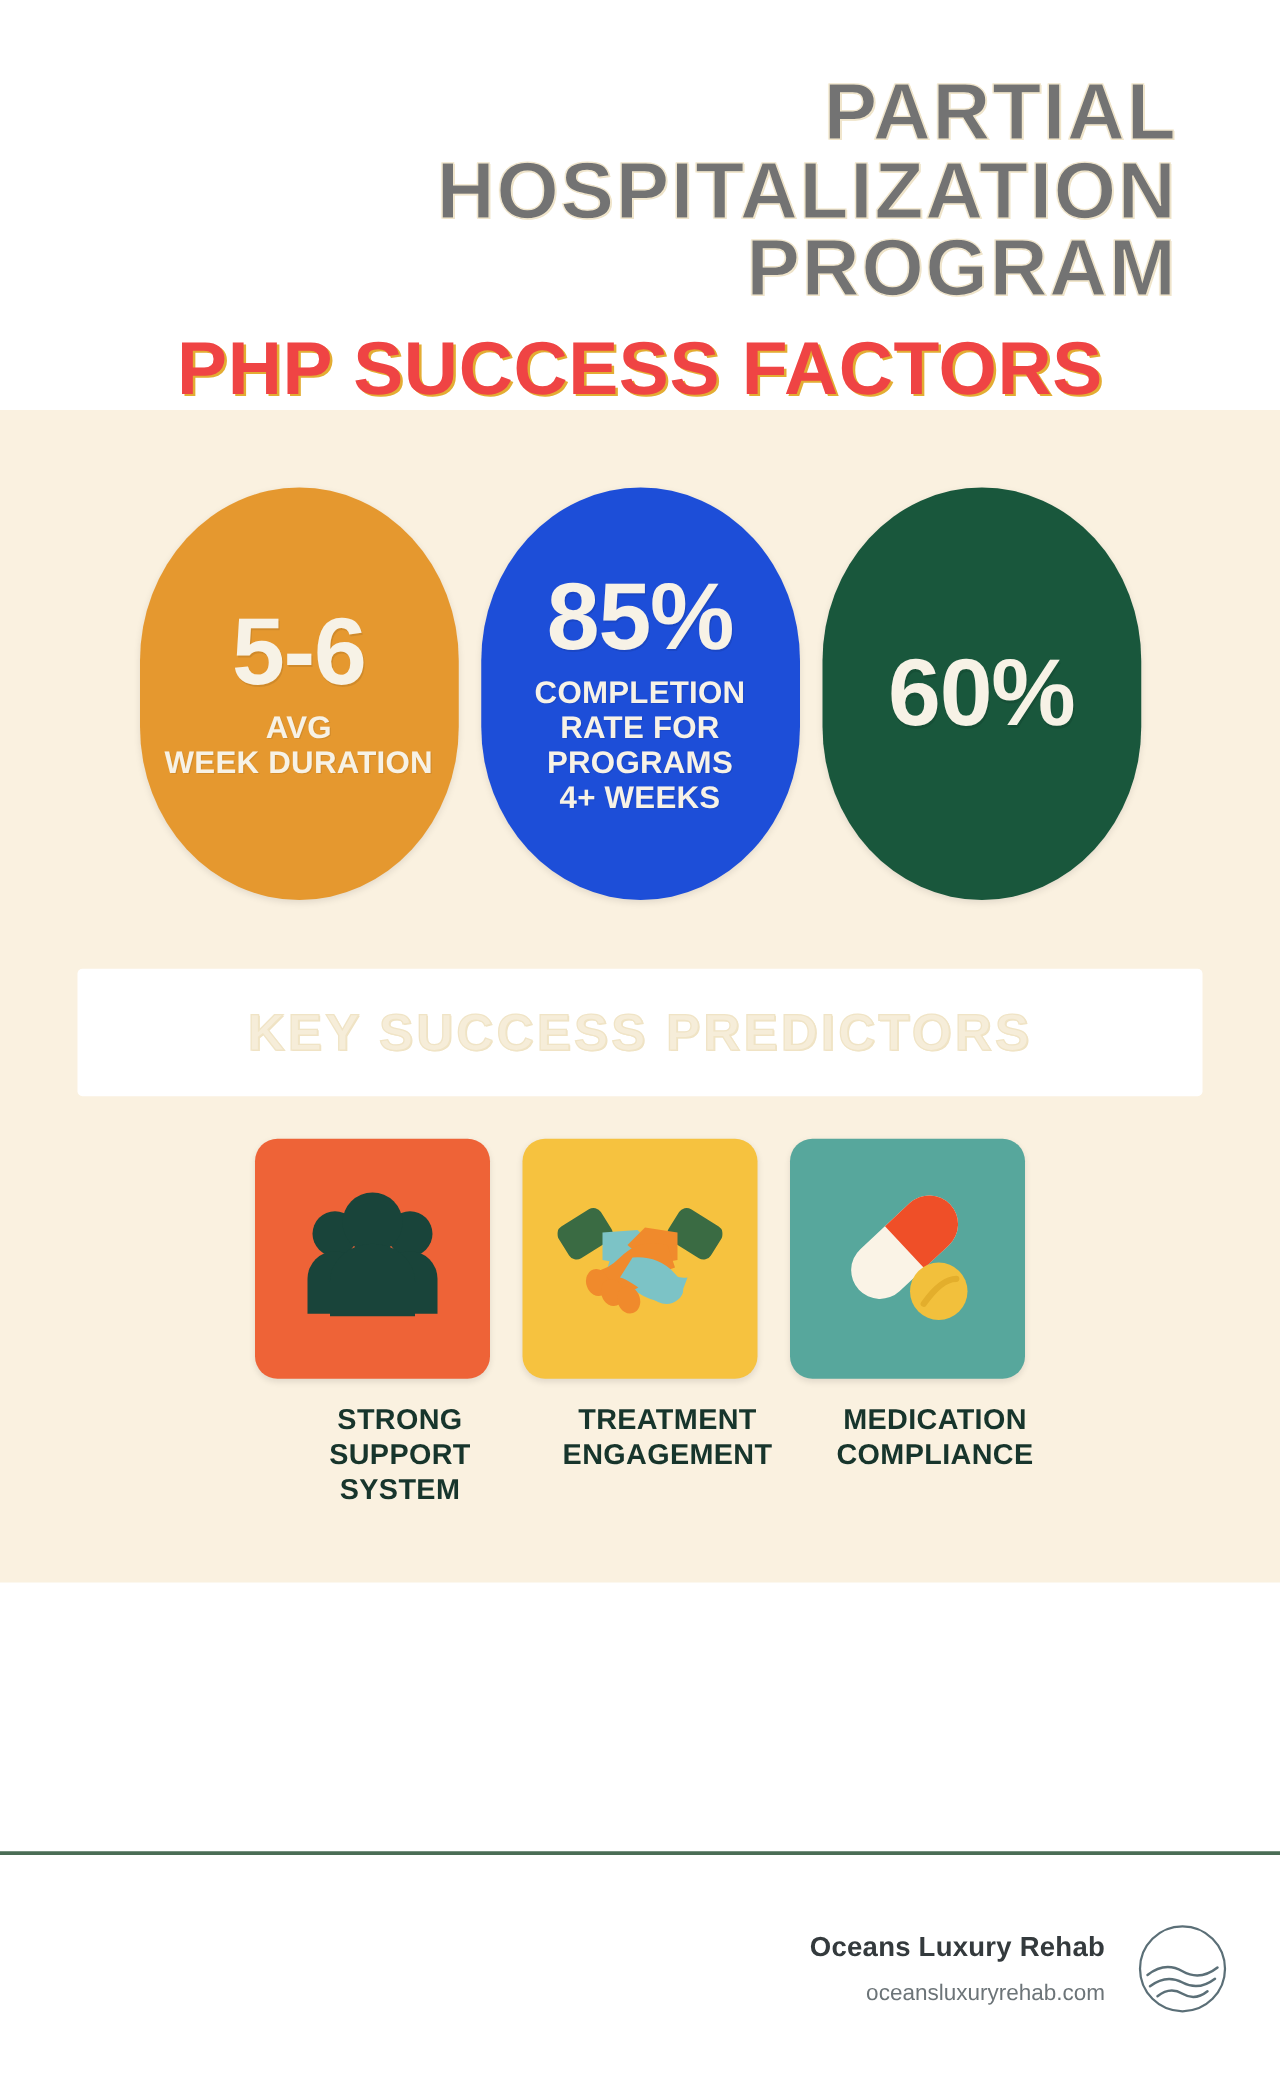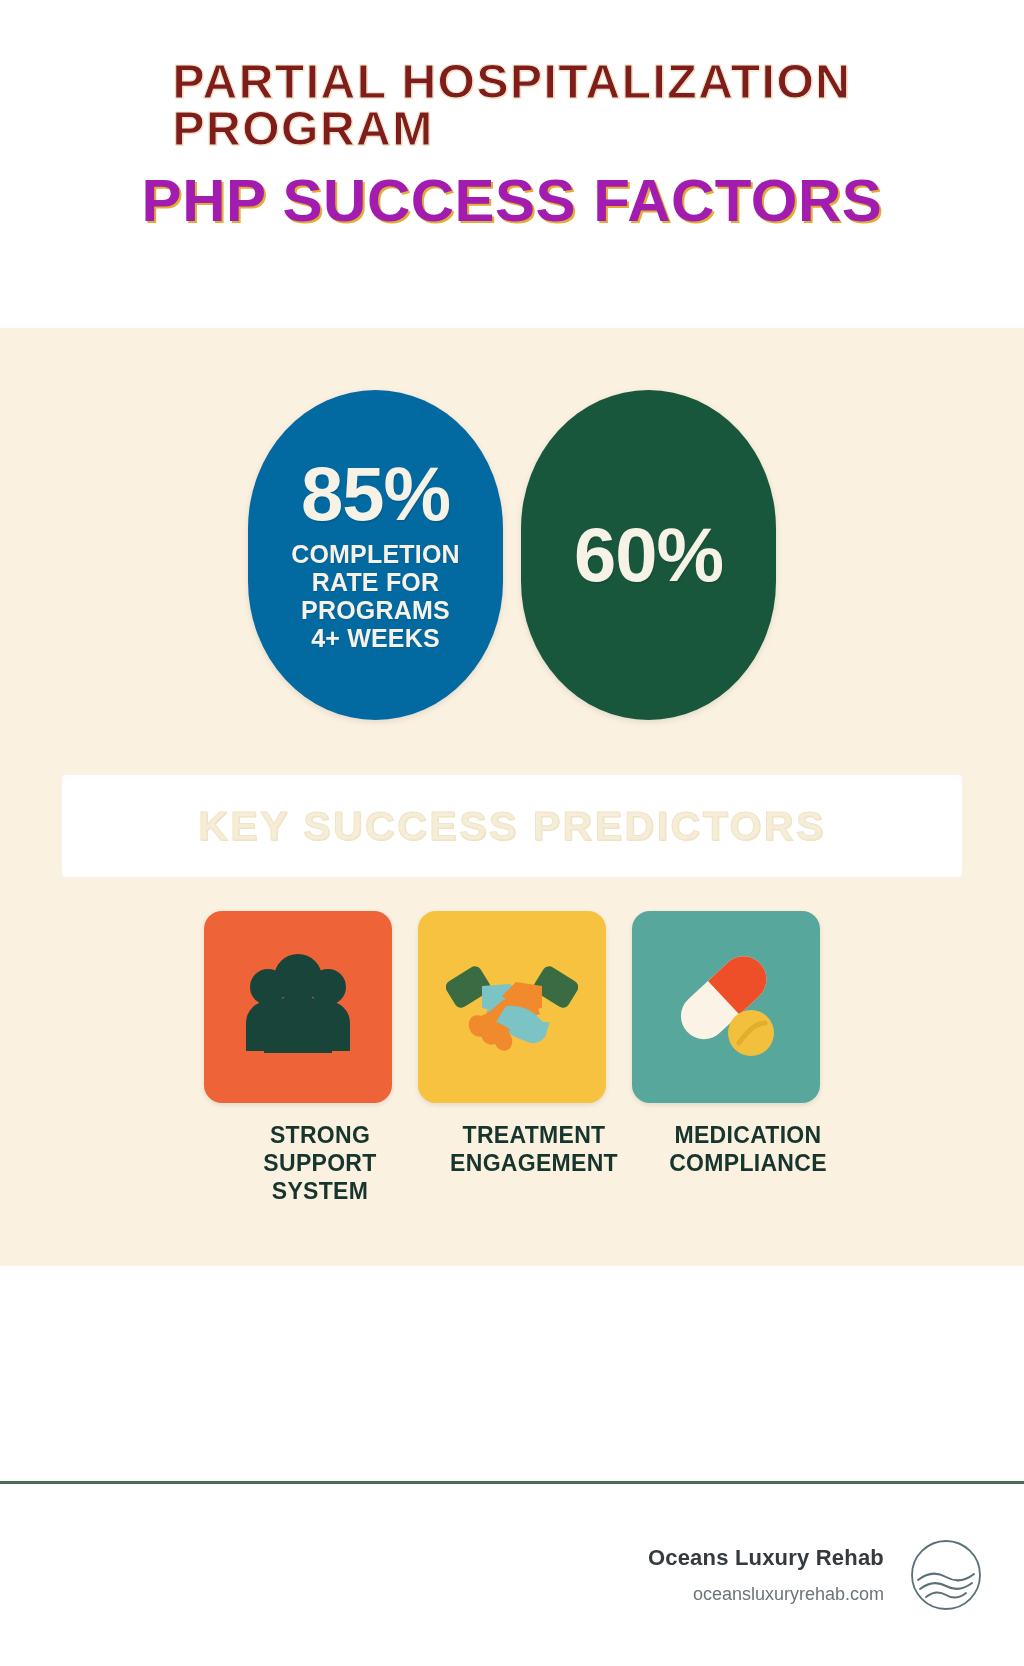--- a/index.html
+++ b/index.html
@@ -26,37 +26,37 @@
     width: 1024px;
     height: 328px;
     background: #ffffff;
     display: flex;
     flex-direction: column;
     align-items: center;
     justify-content: flex-start;
     padding-top: 58px;
   }
   .eyebrow {
-    font-size: 48px;
+    font-size: 64px;
     font-weight: 700;
     letter-spacing: 1.5px;
     line-height: 0.98;
-    text-align: left;
-    color: #7f1d1d;
+    text-align: right;
+    color: #737373;
     text-shadow: 1px 1px 0 #eee3c8, -1px 0 0 #fbf7ec;
     -webkit-text-stroke: 1px #f1e6cc;
     max-width: 860px;
   }
   .eyebrow .line2 { display: block; }
   .headline {
     margin-top: 14px;
     font-size: 60px;
     font-weight: 800;
     letter-spacing: 0.5px;
-    color: #a21caf;
+    color: #ef4444;
     text-shadow: 2px 2px 0 #e3ad33;
     text-align: center;
   }
 
   
   .panel {
     position: absolute;
     top: 328px; left: 0;
     width: 1024px;
     height: 938px;
@@ -199,22 +199,29 @@
       <span>PARTIAL HOSPITALIZATION</span>
       <span class="line2">PROGRAM</span>
     </div>
     <div class="headline">PHP SUCCESS FACTORS</div>
   </div>
 
   <div class="panel">
 
     <div class="stats">
 
-
-      <div class="oval" style="background:#0369a1">
+      <div class="oval" style="background:#e5982f">
+        <div class="big">5-6</div>
+        <div class="sub">
+          <div>AVG</div>
+          <div>WEEK DURATION</div>
+        </div>
+      </div>
+
+      <div class="oval" style="background:#1d4ed8">
         <div class="big">85%</div>
         <div class="sub">
           <div>COMPLETION</div>
           <div>RATE FOR</div>
           <div>PROGRAMS</div>
           <div>4+ WEEKS</div>
         </div>
       </div>
 
       <div class="oval small-sub" style="background:#19573c">

